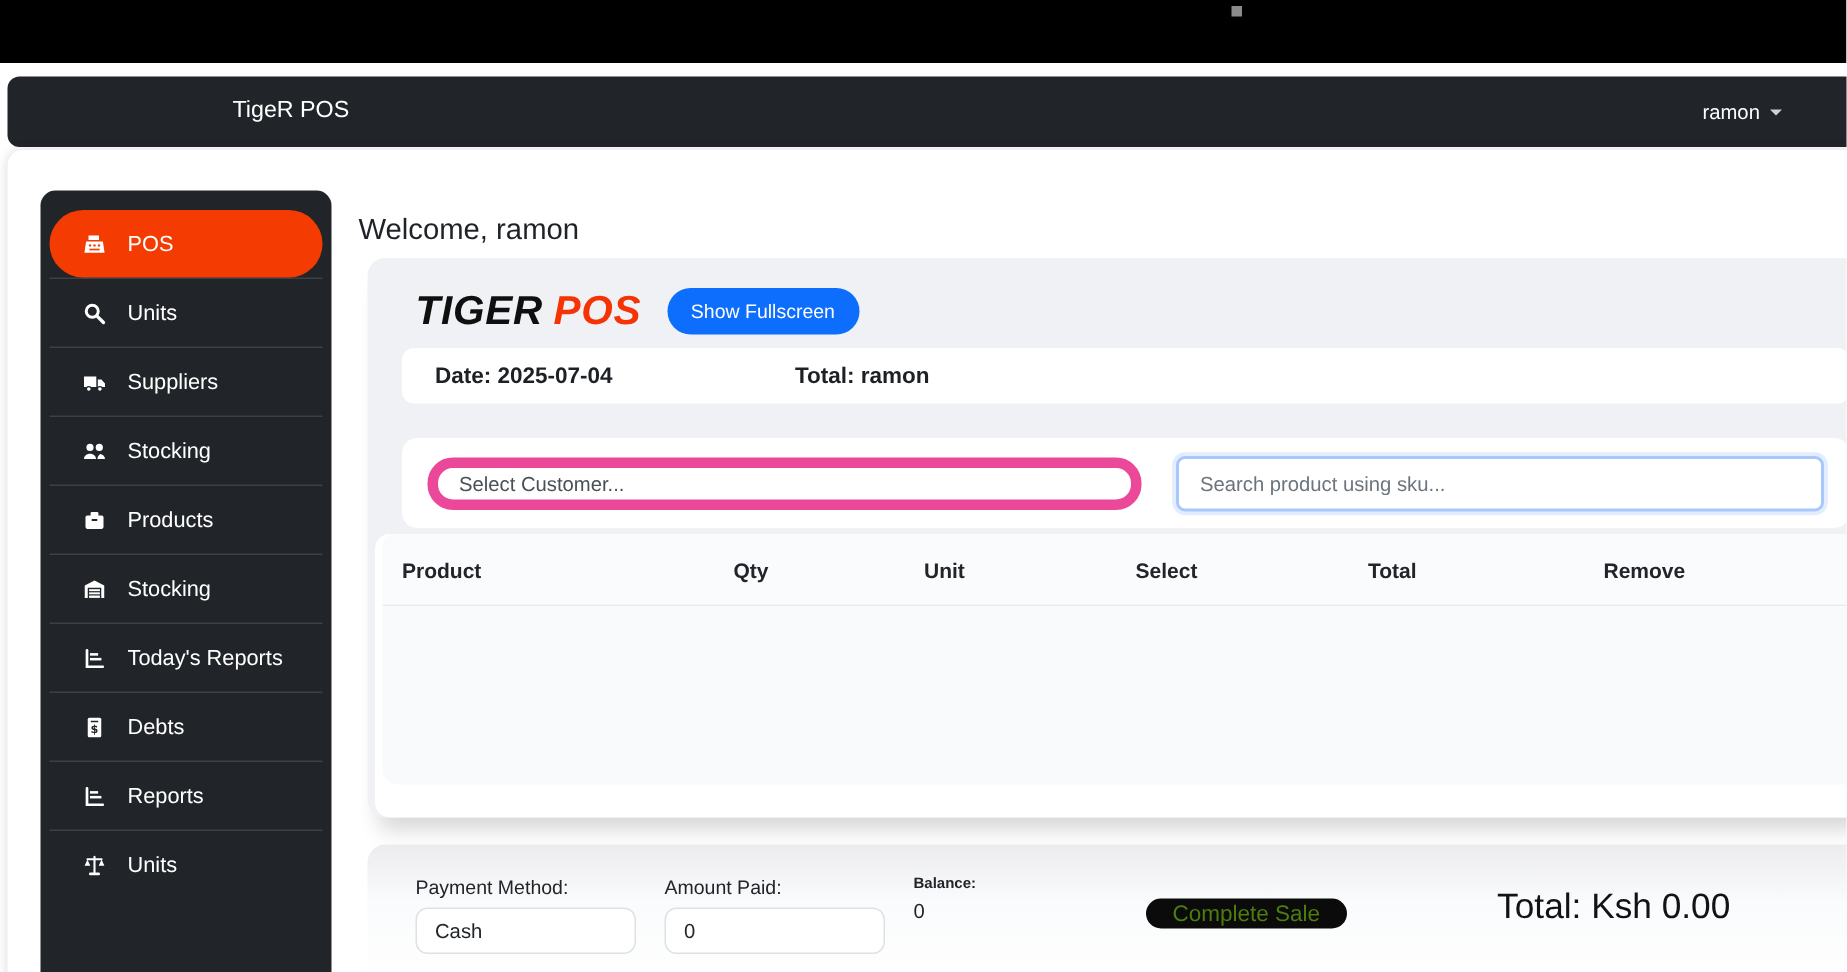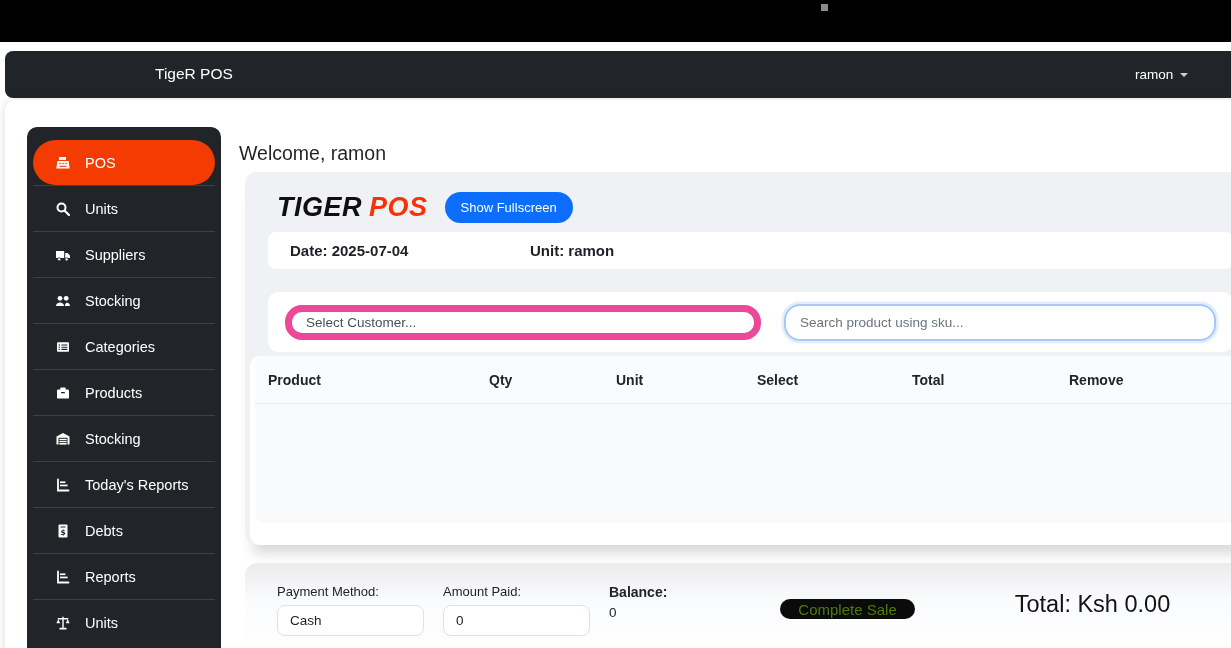--- a/index.html
+++ b/index.html
@@ -67,21 +67,21 @@
   .inputsBar {
     margin-top:23px; margin-left:6px; height:60px; background:#fff; border-radius:10px;
     display:flex; align-items:center; padding:0 17px;
   }
   .selCustomer {
     width:476px; height:35px; border:7px solid #ec4899; border-radius:17px;
     padding:0 14px; font-size:13.5px; font-family:inherit; color:#333; outline:none; background:#fff;
   }
   .selCustomer::placeholder { color:#495057; opacity:1; }
   .skuSearch {
-    flex:1; margin-left:23px; height:37px; border:2px solid #a8c7fa; border-radius:16px;
+    flex:1; margin-left:23px; height:37px; border:2px solid #a8c7fa; border-radius:6px;
     padding:0 14px; font-size:13.5px; font-family:inherit; color:#333; outline:none;
     box-shadow:0 0 0 2.5px rgba(13,110,253,.12); background:#fff;
   }
   .skuSearch::placeholder { color:#6c757d; opacity:1; }
 
   .tableWrap {
     margin:4px -12px 0 -12px; height:189px; background:#fff; border-radius:10px;
     padding:0 5px 22px 5px;
   }
   .tablePanel { height:167px; background:#f8fafb; border-radius:8px 8px 10px 10px; overflow:hidden; }
@@ -99,21 +99,21 @@
     border-radius:12px 12px 0 0; padding:21px 0 0 32px; display:flex; align-items:flex-start;
   }
   .fld label { display:block; font-size:13px; color:#212529; }
   .fldBox {
     margin-top:6px; width:147px; height:31px; border:1px solid #dee2e6; border-radius:8px;
     background:#fff; font-size:13.5px; font-family:inherit; color:#212529;
     padding:0 12px; display:flex; align-items:center; outline:none;
   }
   input.fldBox { display:block; }
   .balGrp { margin-left:19px; }
-  .balGrp .blabel { font-weight:700; font-size:14px; }
+  .balGrp .blabel { font-weight:700; font-size:10px; }
   .balGrp .bval { margin-top:5px; font-size:13.5px; }
   .g2 { margin-left:19px; }
   .btnComplete {
     margin-left:113px; margin-top:15px; height:20px; border:none; border-radius:16px;
     background:#0b0b0b; color:#4d7c0f; font-size:15px; font-family:inherit; padding:0 18px; cursor:pointer;
   }
   .totalTxt { margin-left:100px; margin-top:7px; font-size:23.5px; font-weight:500; color:#131313; white-space:nowrap; }
 </style>
 </head>
 <body>
@@ -173,36 +173,20 @@
               <circle cx="5" cy="5.3" r="2.4" fill="#fff"></circle>
               <circle cx="11.2" cy="5.3" r="2.4" fill="#fff"></circle>
               <path fill="#fff" d="M1 13c0-2.1 1.8-3.5 4-3.5S9 10.9 9 13H1zm8.9 0c.1-1.6.9-2.9 2.1-3.4 1.7.3 3 1.7 3 3.4H9.9z"></path>
             </svg>
         </span>
         <span>Stocking</span>
       </li>
       <li class="sb-item">
         <span class="ico">
           <svg width="16" height="16" viewBox="0 0 16 16">
-              <rect x="2" y="3.2" width="12" height="9.6" rx="1" fill="#fff"></rect>
-              <g stroke="#212529" stroke-width="1.1">
-                <path d="M6.4 6h6M6.4 8.2h6M6.4 10.4h6"></path>
-              </g>
-              <g fill="#212529">
-                <rect x="3.6" y="5.4" width="1.3" height="1.2"></rect>
-                <rect x="3.6" y="7.6" width="1.3" height="1.2"></rect>
-                <rect x="3.6" y="9.8" width="1.3" height="1.2"></rect>
-              </g>
-            </svg>
-        </span>
-        <span>Categories</span>
-      </li>
-      <li class="sb-item">
-        <span class="ico">
-          <svg width="16" height="16" viewBox="0 0 16 16">
               <rect x="5.4" y="2.4" width="5.2" height="3" rx=".8" fill="#fff"></rect>
               <rect x="2" y="4.6" width="12" height="9" rx="1.2" fill="#fff"></rect>
               <rect x="6" y="7" width="4" height="1.3" rx=".6" fill="#212529"></rect>
             </svg>
         </span>
         <span>Products</span>
       </li>
       <li class="sb-item">
         <span class="ico">
           <svg width="16" height="16" viewBox="0 0 16 16">
@@ -261,21 +245,21 @@
 
   <div class="welcome">Welcome, ramon</div>
 
   <div id="posCard">
     <div class="logoRow">
       <div class="logo"><span>TIGER</span><span class="pos">POS</span></div>
       <button class="btn-fullscreen">Show Fullscreen</button>
     </div>
     <div class="infoBar">
       <span class="b2">Date: 2025-07-04</span>
-      <span class="b3">Unit: ramon</span>
+      <span class="b3">Total: ramon</span>
     </div>
     <div class="inputsBar">
       <input class="selCustomer" placeholder="Select Customer..." style="">
       <input class="skuSearch" placeholder="Search product using sku..." style="">
     </div>
     <div class="tableWrap">
       <div class="tablePanel">
         <div class="thead">
           <span>Product</span>
           <span>Qty</span>

